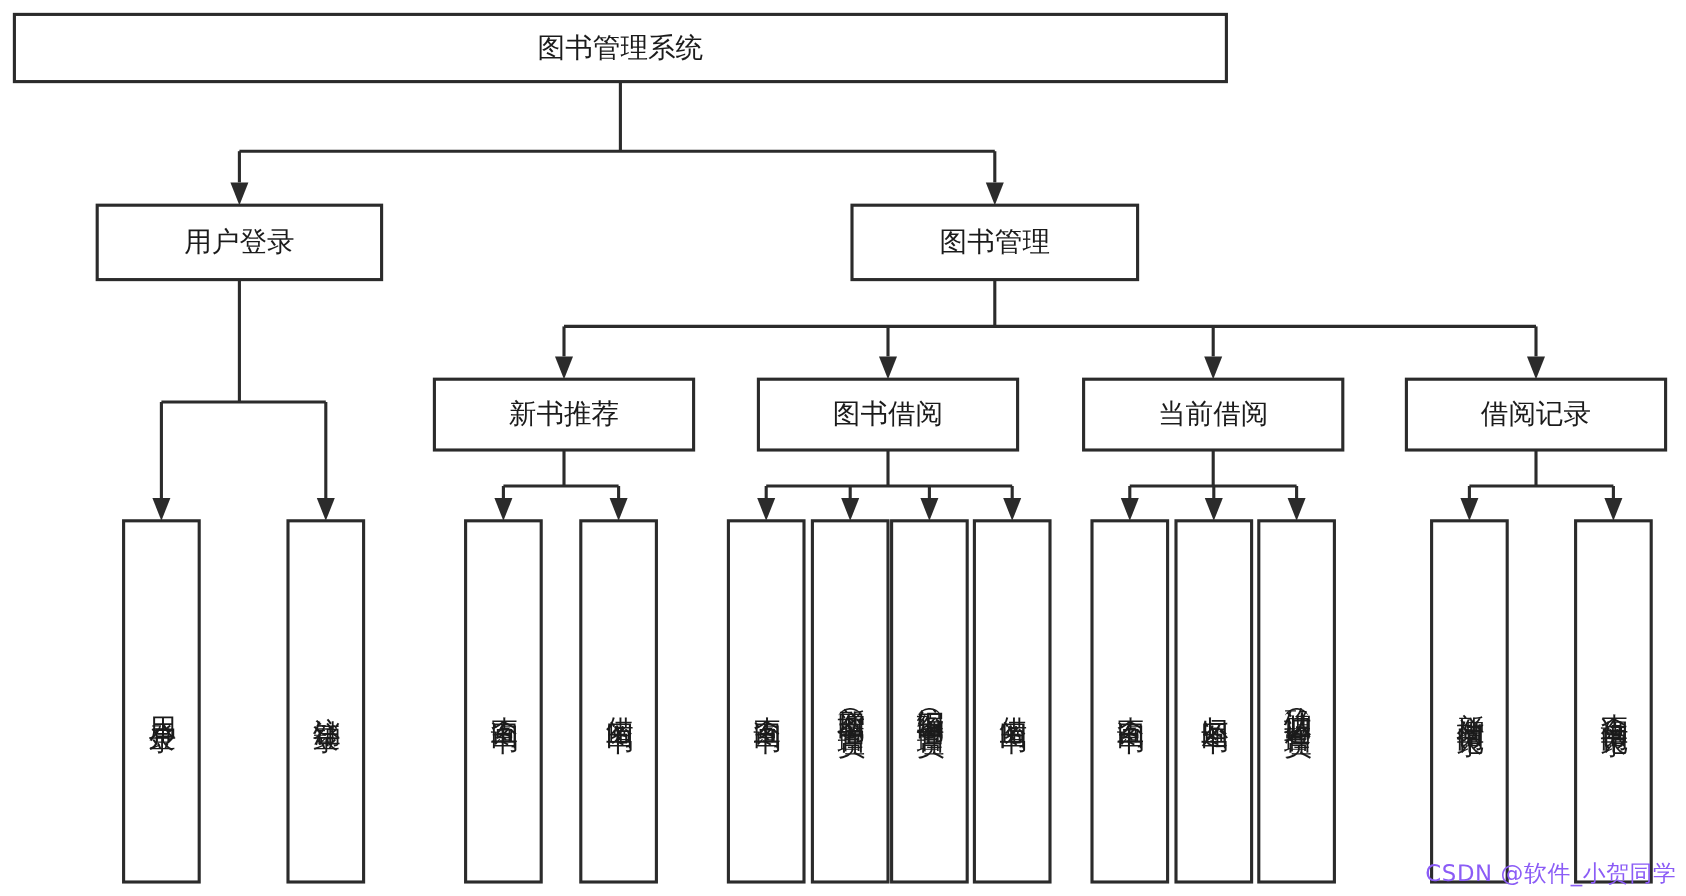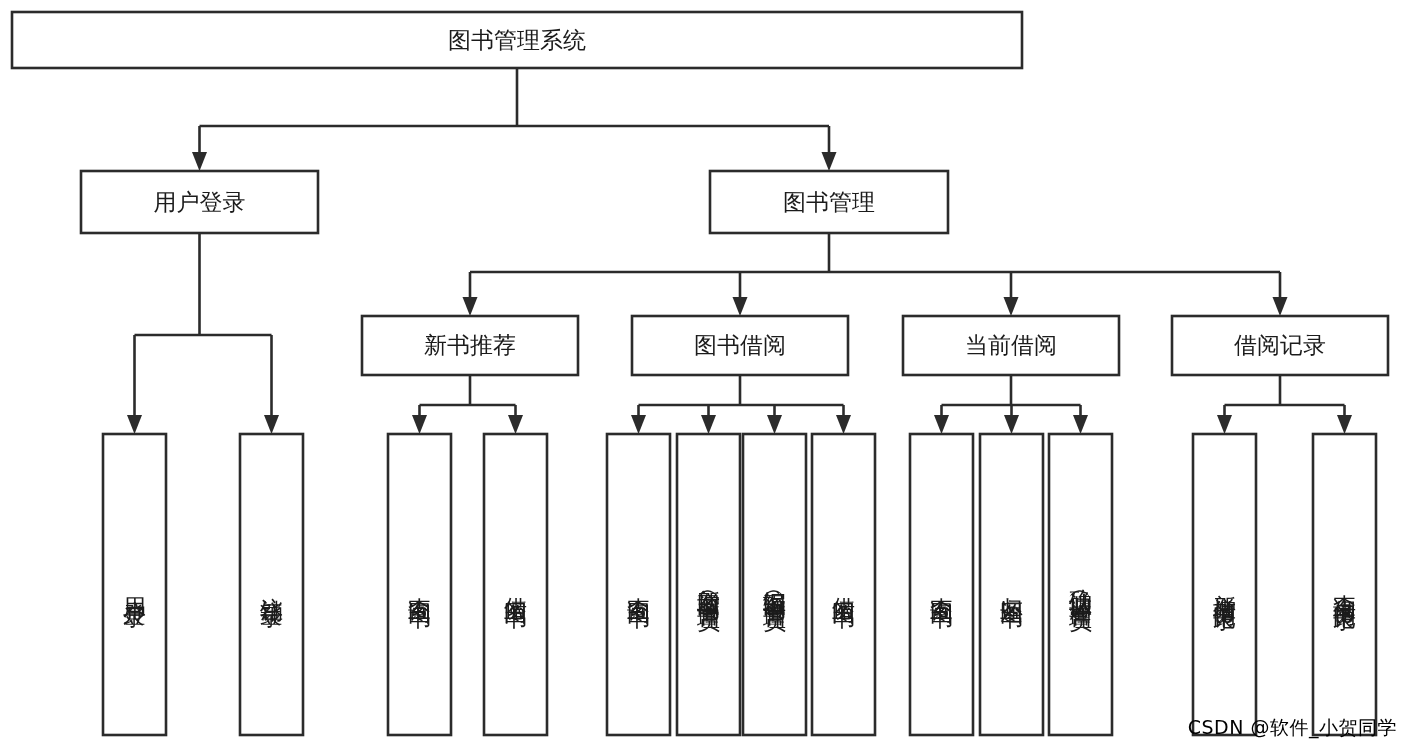--- a/index.html
+++ b/index.html
@@ -71,21 +71,21 @@
     align-items: center;
     justify-content: center;
     pointer-events: none;
   }
   .watermark {
     position: absolute;
     right: 8px;
     bottom: 6px;
     font-family: "DejaVu Sans", "Liberation Sans", sans-serif;
     font-size: 19px;
-    color: #000000;
+    color: #8b5cf6;
     letter-spacing: 0.5px;
     white-space: nowrap;
   }
 </style>
 </head>
 <body>
 
 <div id="diagram-root">
   <svg class="diagram-svg" viewBox="0 0 1405 747">
     <g id="connectors-layer">

